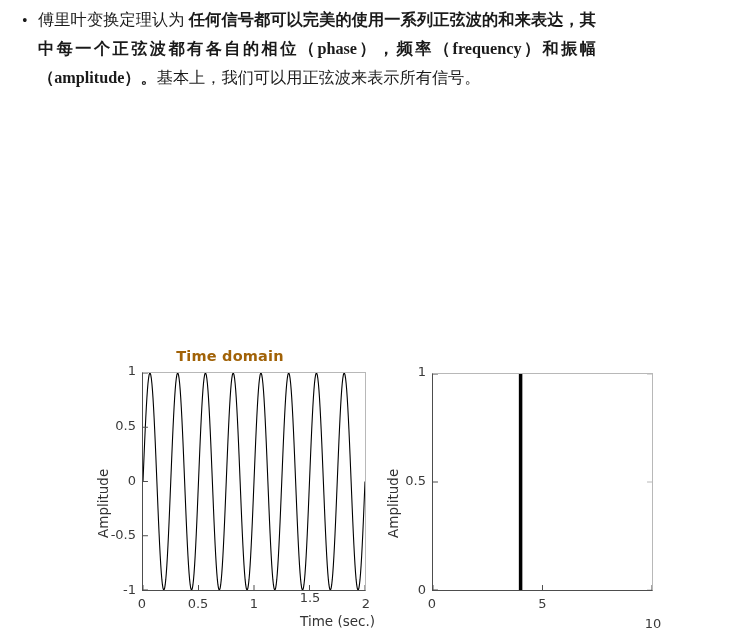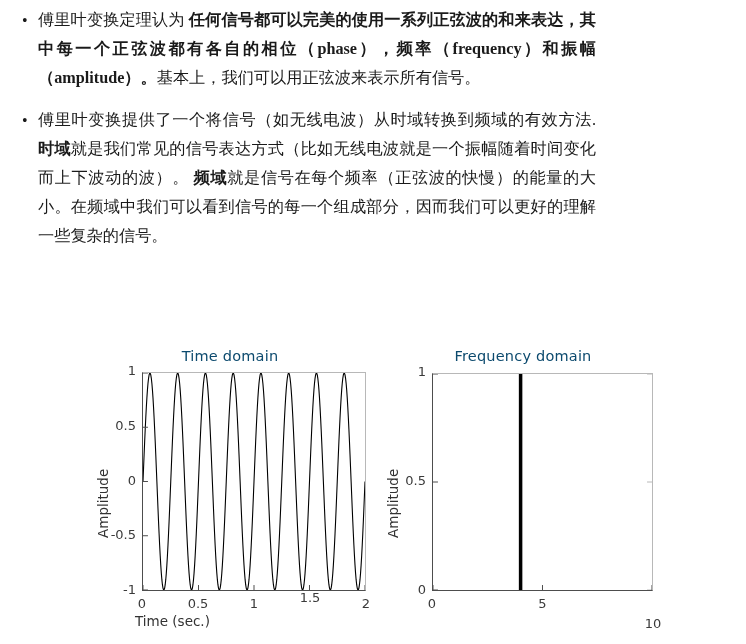--- a/index.html
+++ b/index.html
@@ -65,22 +65,22 @@
   #panel-time { left: 85px; }
   #panel-freq { left: 378px; }
 
   .chart-title {
     position: absolute;
     top: 10px;
     left: 0;
     width: 290px;
     text-align: center;
     font-size: 14.5px;
-    font-weight: normal;
-    color: #0c4a6e;
+    font-weight: bold;
+    color: #a16207;
     letter-spacing: 0.2px;
   }
 
   
   .plot-box {
     position: absolute;
     border: 1px solid #b8b8b8;
     border-left-color: #4d4d4d;
     border-bottom-color: #4d4d4d;
     background: #ffffff;
@@ -102,21 +102,21 @@
     white-space: nowrap;
   }
   #ylabel-time { left: 10px; top: 200px; }
   #ylabel-freq { left: 7px; top: 200px; }
 
   
   .xlabel {
     position: absolute;
     width: 290px;
     left: 0;
-    text-align: left;
+    text-align: right;
     font-size: 13.5px;
     color: #333;
   }
   #xlabel-time { top: 275px; padding-left: 50px; box-sizing: border-box; }
   #xlabel-freq { top: 275px; padding-left: 44px; box-sizing: border-box; }
 
   
   .tick {
     position: absolute;
     font-size: 13px;
@@ -124,21 +124,20 @@
     white-space: nowrap;
   }
   .tick-y { text-align: right; }
   .tick-x { text-align: center; }
 </style>
 </head>
 <body>
 
 <div id="article">
     <div class="bullet-item"><span class="dot"></span><span>傅里叶变换定理认为 </span><span class="b">任何信号都可以完美的使用一系列正弦波的和来表达，其中每一个正弦波都有各自的相位（phase），频率（frequency）和振幅（amplitude）。</span><span>基本上，我们可以用正弦波来表示所有信号。</span></div>
-    <div class="bullet-item"><span class="dot"></span><span>傅里叶变换提供了一个将信号（如无线电波）从时域转换到频域的有效方法. </span><span class="b">时域</span><span>就是我们常见的信号表达方式（比如无线电波就是一个振幅随着时间变化而上下波动的波）。 </span><span class="b">频域</span><span>就是信号在每个频率（正弦波的快慢）的能量的大小。在频域中我们可以看到信号的每一个组成部分，因而我们可以更好的理解一些复杂的信号。</span></div>
   </div>
 
 <div id="figure">
 
   <div class="panel" id="panel-time">
     <div class="chart-title">Time domain</div>
 
     <div class="ylabel" id="ylabel-time">Amplitude</div>
 
     <div class="plot-box" id="plot-time">
@@ -164,21 +163,20 @@
       <div class="tick tick-y" style="left: 8px; top: 189.25px; width: 43px;">-0.5</div>
       <div class="tick tick-y" style="left: 8px; top: 244px; width: 43px;">-1</div>
       <div class="tick tick-x" style="left: 37px; top: 258px; width: 40px;">0</div>
       <div class="tick tick-x" style="left: 93px; top: 258px; width: 40px;">0.5</div>
       <div class="tick tick-x" style="left: 149px; top: 258px; width: 40px;">1</div>
       <div class="tick tick-x" style="left: 205px; top: 252px; width: 40px;">1.5</div>
       <div class="tick tick-x" style="left: 261px; top: 258px; width: 40px;">2</div>
     </div>
 
   <div class="panel" id="panel-freq">
-    <div class="chart-title">Frequency domain</div>
 
     <div class="ylabel" id="ylabel-freq">Amplitude</div>
 
     <div class="plot-box" id="plot-freq">
       <svg class="plot-svg" id="svg-freq" viewBox="0 0 221 218" preserveAspectRatio="none">
           <rect x="86.632" y="0" width="3.5360000000000014" height="218" fill="#000000"></rect>
           <line x1="0" x2="5" y1="218" y2="218" stroke="#4d4d4d" stroke-width="1" vector-effect="non-scaling-stroke"></line>
           <line x1="221" x2="216" y1="218" y2="218" stroke="#b8b8b8" stroke-width="1" vector-effect="non-scaling-stroke"></line>
           <line x1="0" x2="5" y1="109" y2="109" stroke="#4d4d4d" stroke-width="1" vector-effect="non-scaling-stroke"></line>
           <line x1="221" x2="216" y1="109" y2="109" stroke="#b8b8b8" stroke-width="1" vector-effect="non-scaling-stroke"></line>

